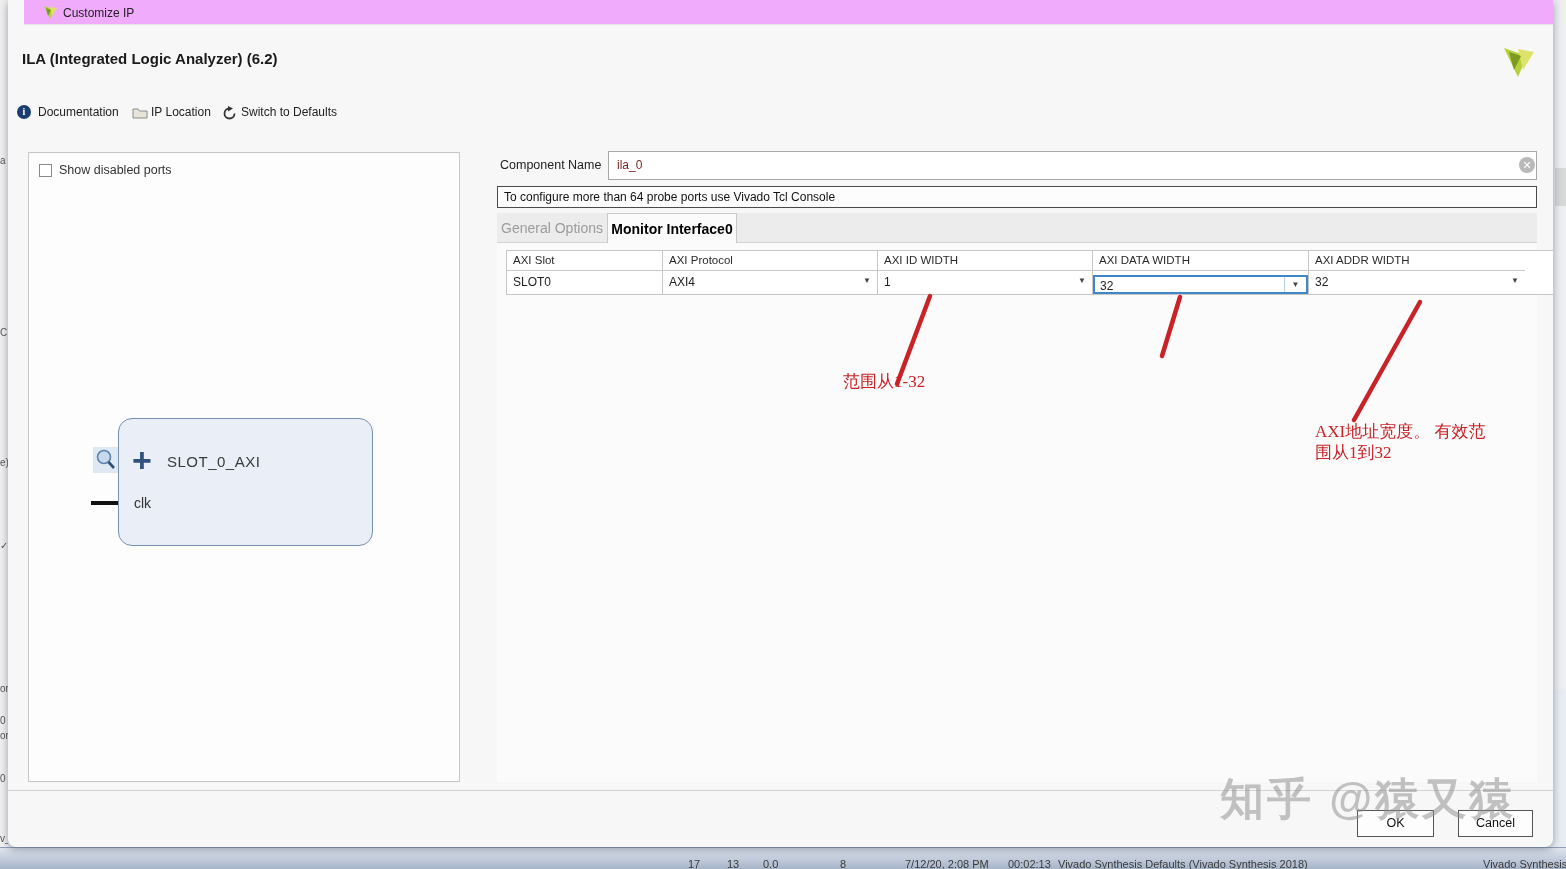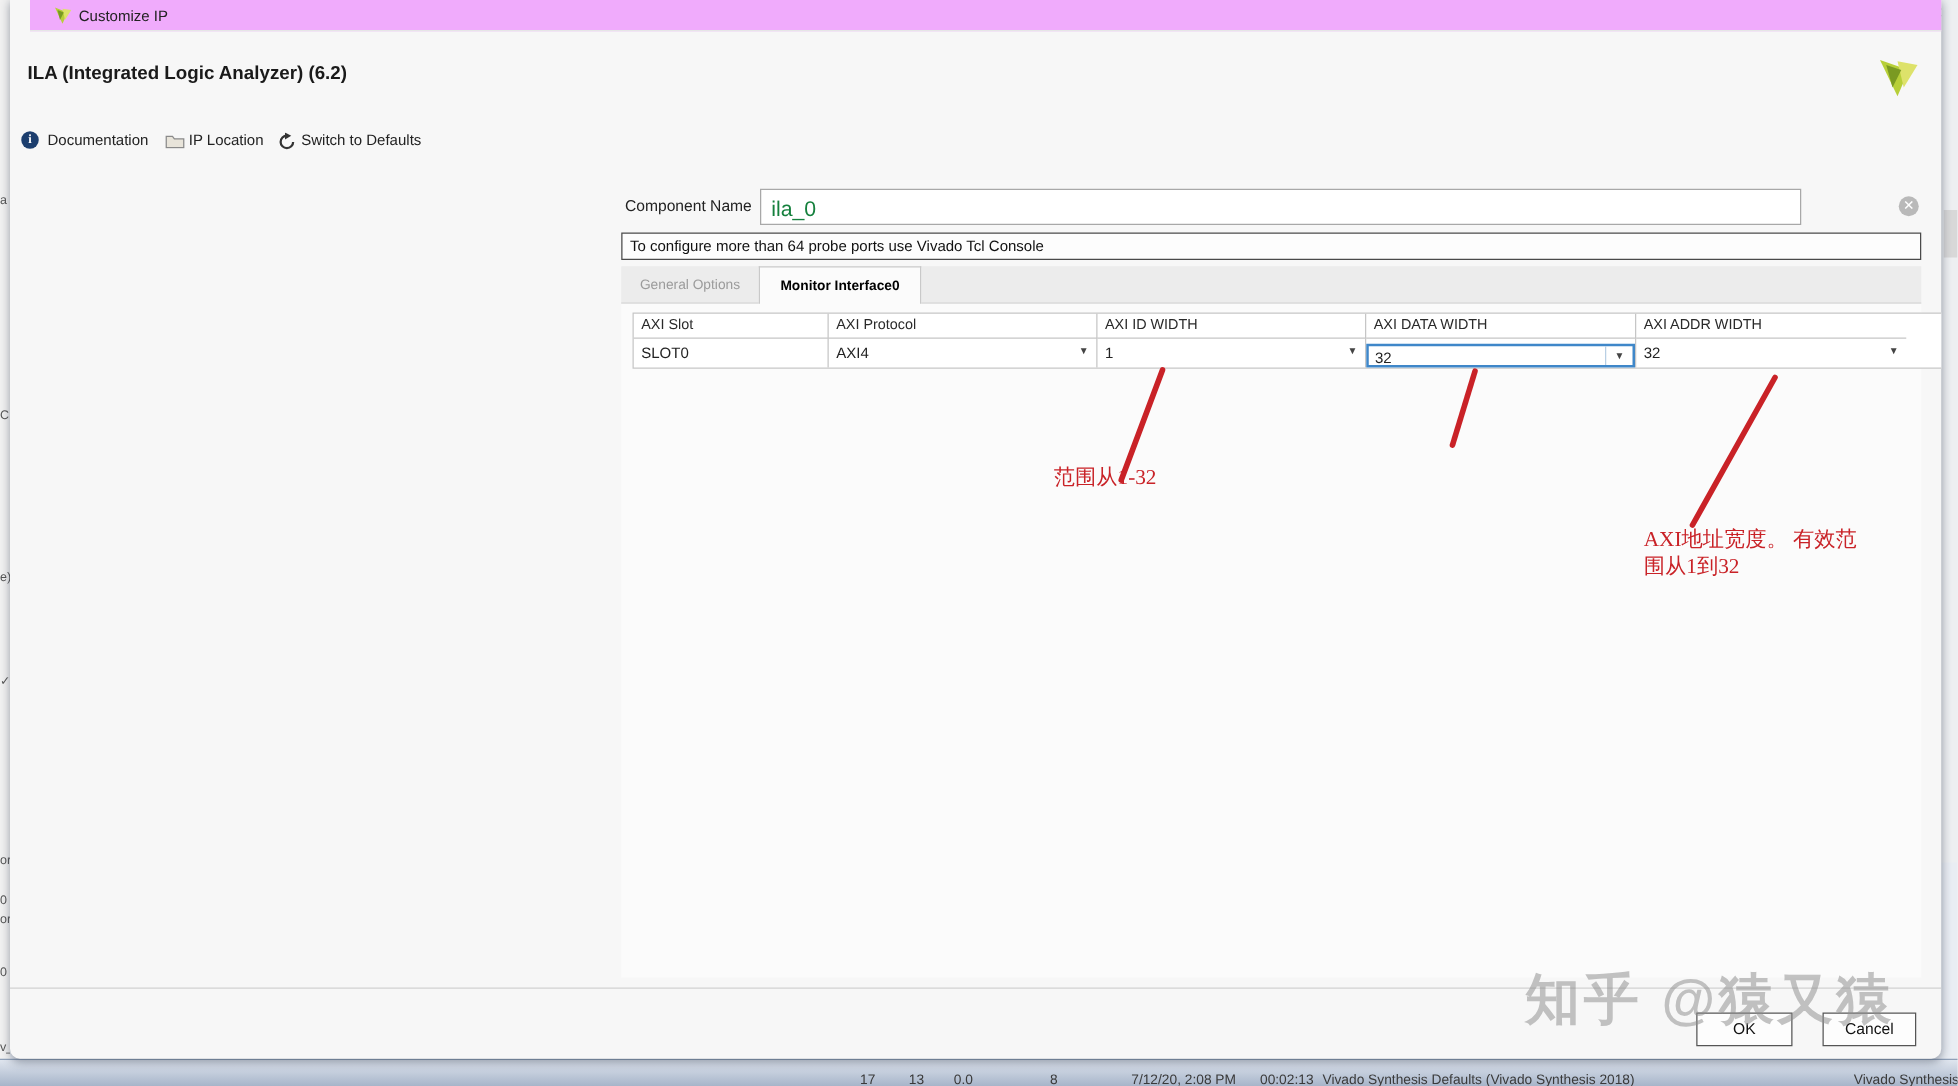--- a/index.html
+++ b/index.html
@@ -39,29 +39,29 @@
   #mag { position:absolute; left:64px; top:294px; width:25px; height:26px; background:#dfe9f4; }
   #block { position:absolute; left:89px; top:265px; width:255px; height:128px; background:#eaeff7;
     border:1px solid #7590ad; border-radius:14px; }
   #plus { position:absolute; left:13px; top:26px; font-size:34px; font-weight:bold; color:#32527e; line-height:30px; }
   #slot-name { position:absolute; left:48px; top:34px; font-size:15px; color:#3a3a3a; letter-spacing:.5px; }
   #clk { position:absolute; left:15px; top:76px; font-size:14px; color:#333; }
   #stub { position:absolute; left:62px; top:348px; width:27px; height:4px; background:#111; }
 
   
   #cn-label { left:492px; top:158px; font-size:12.5px; color:#222; }
-  #cn-input { left:600px; top:151px; width:833px; height:29px; background:#fff; border:1px solid #a8a8a8;
-    font-size:17px; color:#15803d; padding:6px 24px 6px 8px; }
+  #cn-input { left:600px; top:151px; width:929px; height:29px; background:#fff; border:1px solid #a8a8a8;
+    font-size:12px; color:#7f1d1d; padding:6px 24px 6px 8px; }
   #cn-clear { left:1511px; top:157px; width:16px; height:16px; border-radius:50%; background:#b9b9b9;
     color:#fff; font-size:11px; text-align:center; line-height:16px; }
   #banner { left:489px; top:186px; width:1040px; height:22px; background:#fdfdfd; border:1px solid #4a4a4a;
     font-size:12px; color:#111; padding:3px 0 0 6px; }
 
   #tabstrip { left:489px; top:213px; width:1040px; height:30px; background:#ececec; border-bottom:1px solid #d2d2d2; }
-  .tab { position:absolute; top:0; height:30px; text-align:center; font-size:11px; line-height:30px; }
+  .tab { position:absolute; top:0; height:30px; text-align:center; font-size:14px; line-height:30px; }
   #tab1 { left:0; width:110px; color:#9b9b9b; }
   #tab2 { left:110px; width:130px; background:#fbfbfb; border:1px solid #c9c9c9; border-bottom:none;
     color:#000; font-weight:bold; height:31px; }
 
   #content { left:489px; top:243px; width:1040px; height:539px; background:#fbfbfb; }
 
   #tbl { position:absolute; left:9px; top:7px; width:1126px; border:1px solid #c6c6c6; background:#fff; }
   .tr { display:flex; }
   .cell { border-right:1px solid #c6c6c6; font-size:11.5px; color:#222; padding:3px 5px 0 6px; position:relative; }
   .cell:last-child { border-right:none; }
@@ -148,20 +148,36 @@
   <svg class="tb-item" style="left:124px;top:107px" width="16" height="12" viewBox="0 0 16 12">
     <path d="M1 2 h5 l1.5 2 H15 v7 H1 z" fill="#e8e4da" stroke="#8a8a8a" stroke-width="1"></path>
   </svg>
   <div class="tb-item" style="left:143px">IP Location</div>
   <svg class="tb-item" style="left:214px;top:106px" width="15" height="15" viewBox="0 0 15 15">
     <path d="M12.5 7.5 A5 5 0 1 1 7.5 2.5" fill="none" stroke="#333" stroke-width="1.8"></path>
     <polygon points="6,0 11,2.5 6,5.5" fill="#333"></polygon>
   </svg>
   <div class="tb-item" style="left:233px">Switch to Defaults</div>
 
+  <div id="left-panel" class="abs">
+    <div id="chk"></div>
+    <div id="chk-label">Show disabled ports</div>
+    <div id="mag">
+      <svg width="25" height="26" viewBox="0 0 25 26">
+        <circle cx="11" cy="10" r="6.5" fill="#c7d9ec" stroke="#5d82ab" stroke-width="1.6"></circle>
+        <line x1="15.5" y1="15" x2="21" y2="21" stroke="#2f4f75" stroke-width="2.6"></line>
+      </svg>
+    </div>
+    <div id="stub"></div>
+    <div id="block">
+      <div id="plus">+</div>
+      <div id="slot-name">SLOT_0_AXI</div>
+      <div id="clk">clk</div>
+    </div>
+  </div>
 
   <div id="cn-label" class="abs">Component Name</div>
   <div id="cn-input" class="abs">ila_0</div>
   <div id="cn-clear" class="abs">✕</div>
   <div id="banner" class="abs">To configure more than 64 probe ports use Vivado Tcl Console</div>
 
   <div id="tabstrip" class="abs">
     <div id="tab1" class="tab">General Options</div>
     <div id="tab2" class="tab">Monitor Interface0</div>
   </div>

